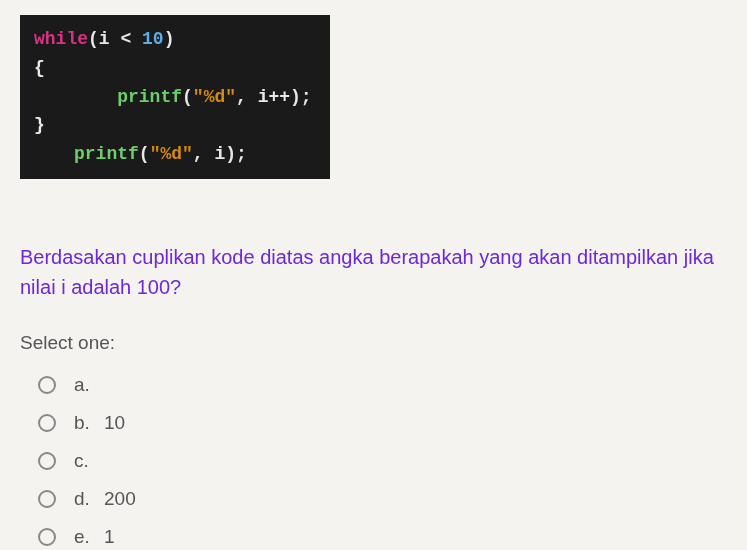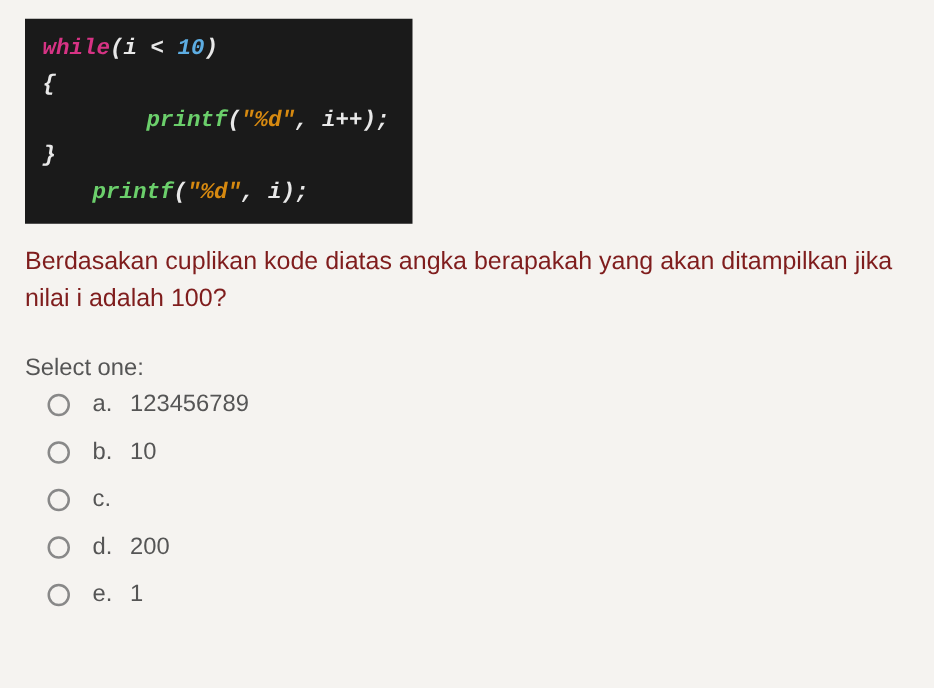--- a/index.html
+++ b/index.html
@@ -20,37 +20,37 @@
       display: inline-block;
       font-family: 'Courier New', monospace;
       font-size: 18px;
       font-weight: bold;
       line-height: 1.6;
       margin-bottom: 15px;
       min-width: 310px;
     }
     .code-line {
       white-space: pre;
-      font-style: italic;
     }
     .kw-magenta { color: #d63384; }
     .kw-white { color: #e8e8e8; }
     .kw-cyan { color: #5dade2; }
     .kw-green { color: #6bcf6b; margin-left: 40px; }
     .kw-orange { color: #d68910; }
     .question-text {
       font-size: 20px;
-      color: #7f1d1d;
+      color: #6d28d9;
       line-height: 1.5;
       margin-bottom: 30px;
+      margin-top: 48px;
     }
     .select-label {
       font-size: 19px;
       color: #555;
-      margin-bottom: 7px;
+      margin-bottom: 20px;
     }
     .options {
       list-style: none;
     }
     .option-row {
       display: flex;
       align-items: center;
       margin-bottom: 16px;
       font-size: 19px;
       color: #555;
@@ -81,21 +81,20 @@
 <div class="code-block" id="code-container"><div class="code-line"><span class="kw-magenta">while</span><span class="kw-white">(i </span><span class="kw-white">&lt; </span><span class="kw-cyan">10</span><span class="kw-white">)</span></div><div class="code-line"><span class="kw-white">{</span></div><div class="code-line"><span class="kw-green">    printf</span><span class="kw-white">(</span><span class="kw-orange">"%d"</span><span class="kw-white">, i++);</span></div><div class="code-line"><span class="kw-white">}</span></div><div class="code-line"><span class="kw-green">printf</span><span class="kw-white">(</span><span class="kw-orange">"%d"</span><span class="kw-white">, i);</span></div></div>
 
 <p class="question-text">Berdasakan cuplikan kode diatas angka berapakah yang akan ditampilkan jika nilai i adalah 100?</p>
 
 <p class="select-label">Select one:</p>
 
 <ul class="options" id="options-container">
     <li class="option-row">
       <span class="radio"></span>
       <span class="opt-letter">a.</span>
-      <span class="opt-text">123456789</span>
     </li>
     <li class="option-row">
       <span class="radio"></span>
       <span class="opt-letter">b.</span>
       <span class="opt-text">10</span>
     </li>
     <li class="option-row">
       <span class="radio"></span>
       <span class="opt-letter">c.</span>
     </li>

